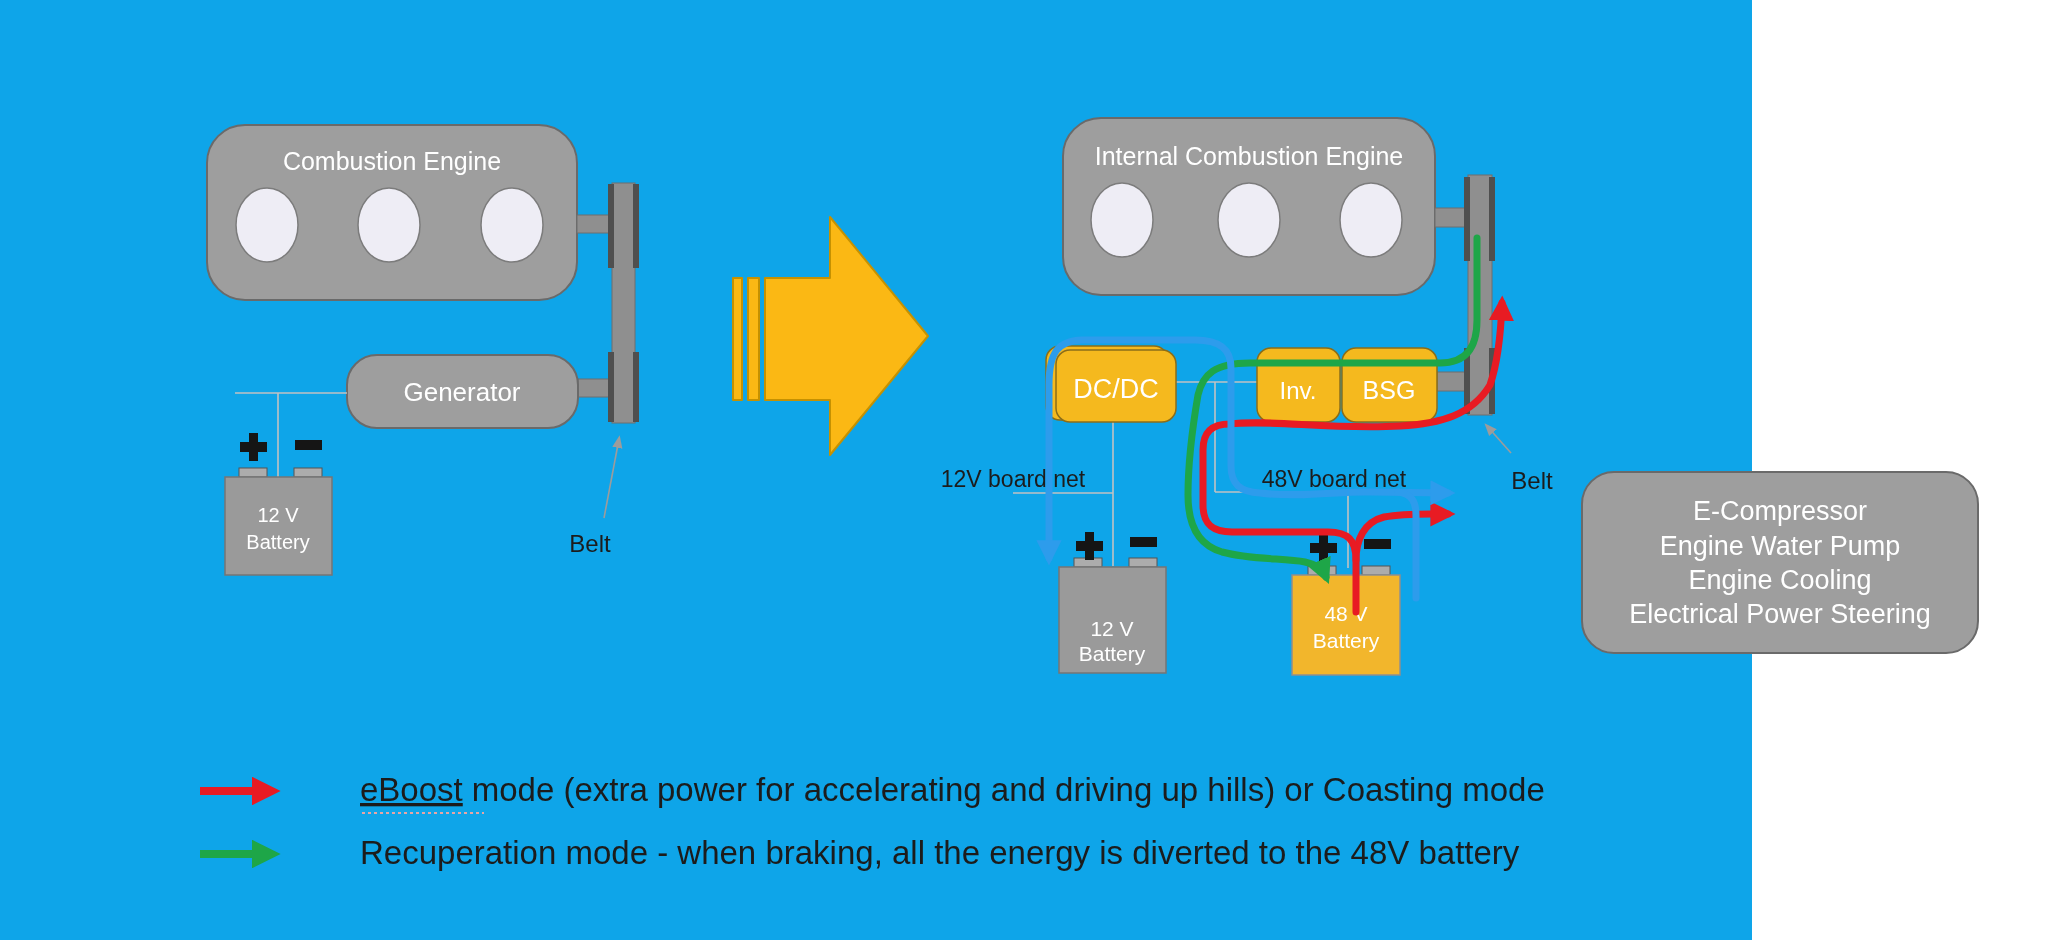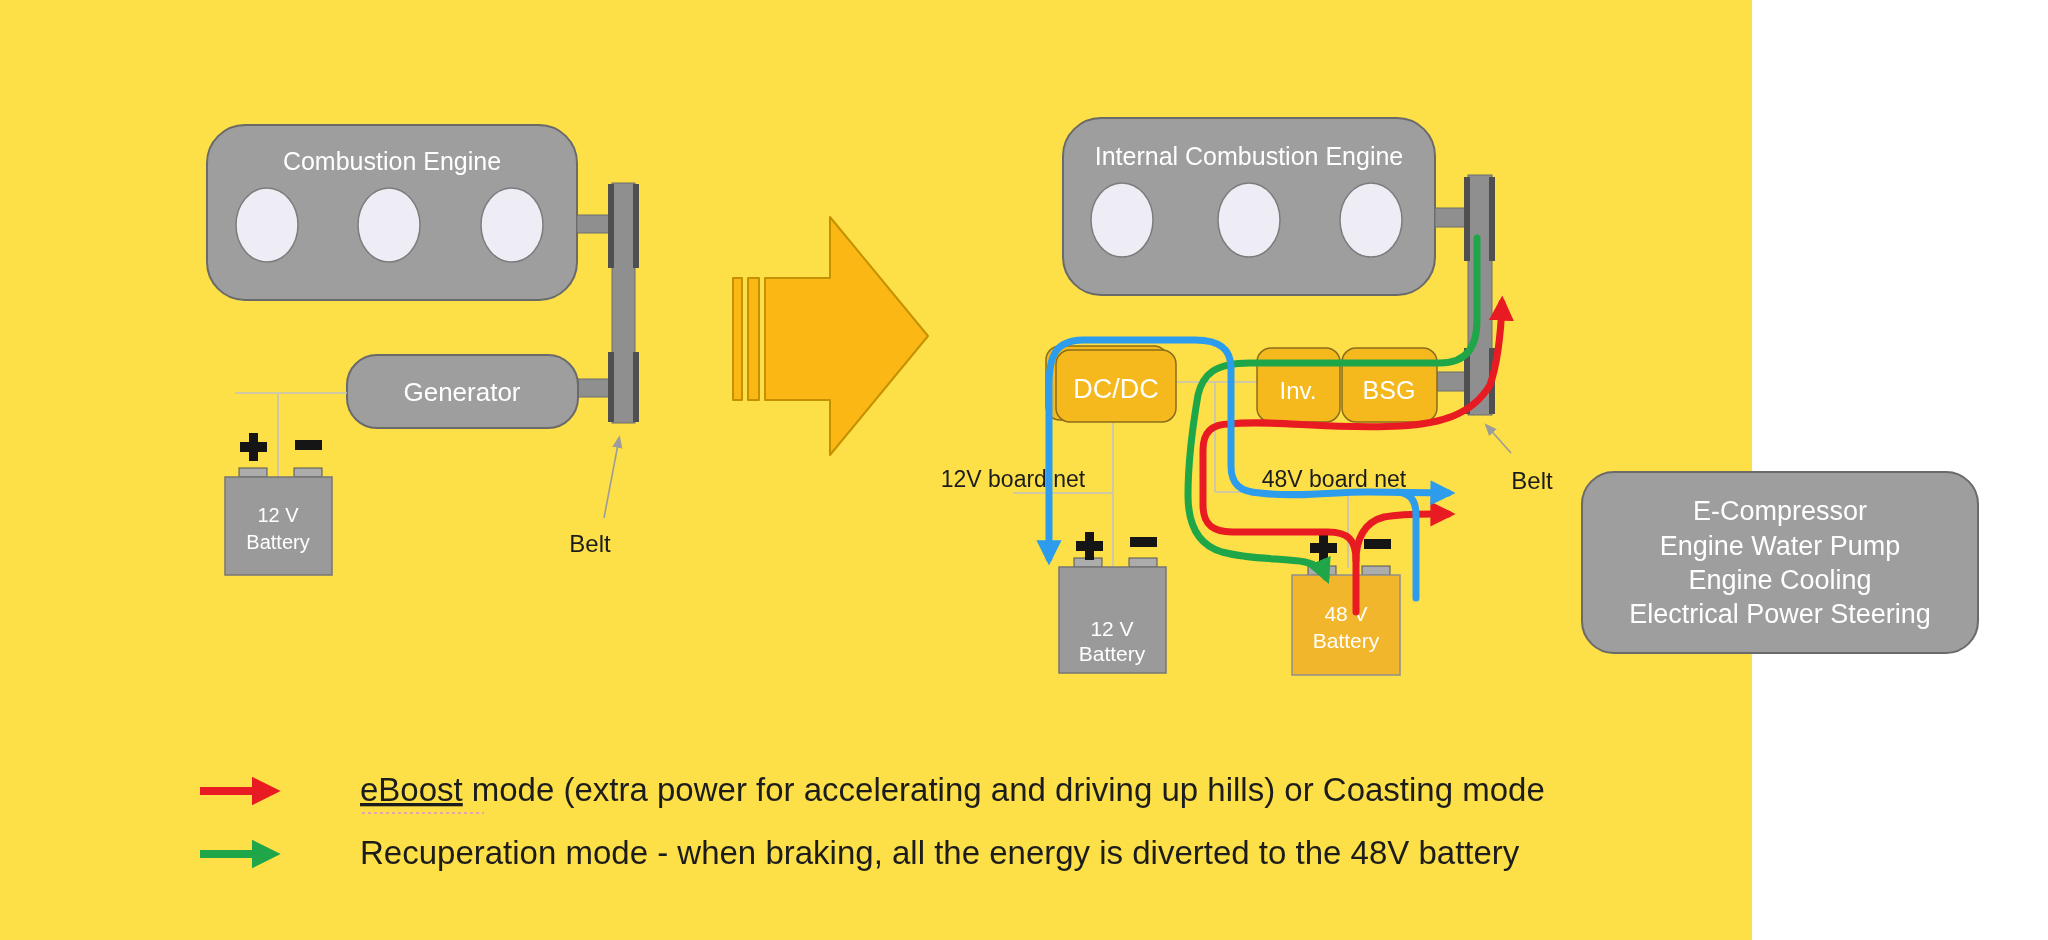--- a/index.html
+++ b/index.html
@@ -1,16 +1,16 @@
 <!DOCTYPE html>
 <html><head>
 <meta charset="utf-8">
 <style>
   html,body { margin:0; padding:0; background:#ffffff; }
-  .stage { width:1752px; height:940px; position:relative; background:#fde047; }
+  .stage { width:1752px; height:940px; position:relative; background:#0ea5e9; }
   svg { display:block; }
   text { font-family:"Liberation Sans","DejaVu Sans",sans-serif; }
 
   .box-gray  { fill:#9E9E9E; stroke:#6A6A6A; stroke-width:2; }
   .box-yellow{ stroke:#8A6D1A; stroke-width:1.5; }
   .cyl       { fill:#EEEDF5; stroke:#7C7C7C; stroke-width:1.5; }
   .belt-bar  { fill:#8F8F8F; stroke:#6E6E6E; stroke-width:1; }
   .belt-cap  { fill:#4F4F4F; }
   .shaft     { fill:#8F8F8F; stroke:#6E6E6E; stroke-width:1; }
   .batt-gray { fill:#9A9A9A; stroke:#757575; stroke-width:1.5; }

